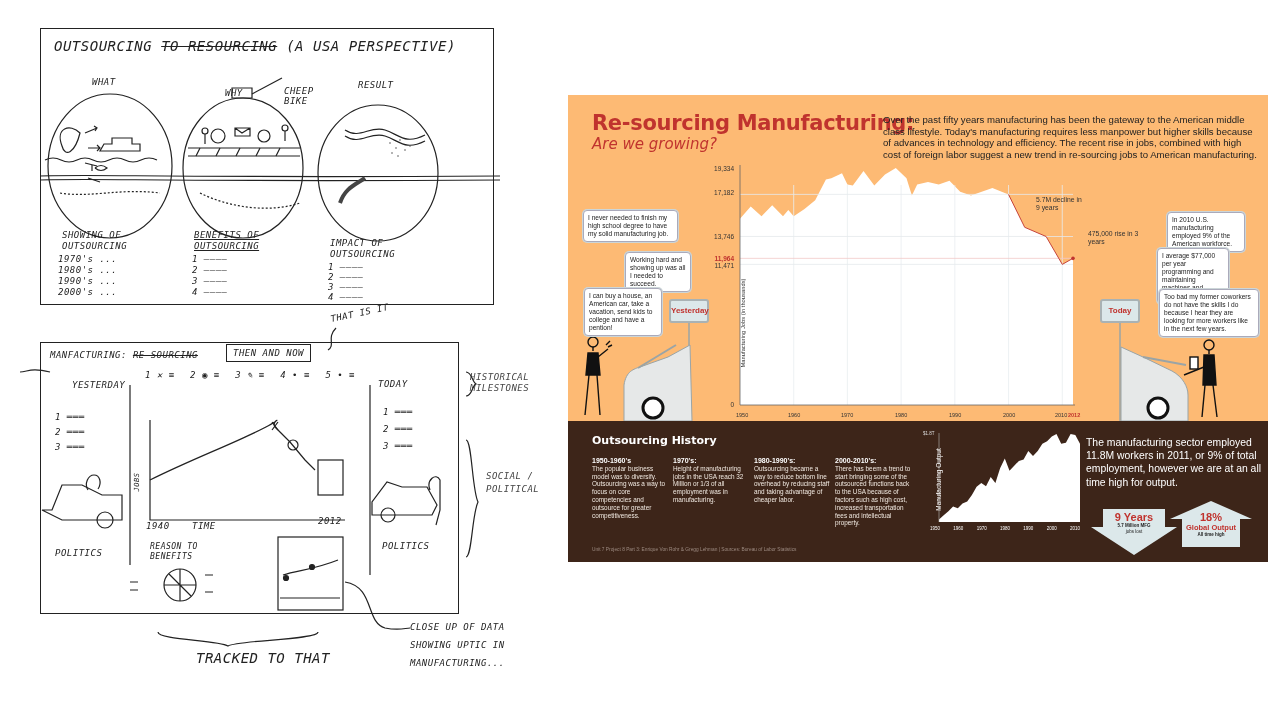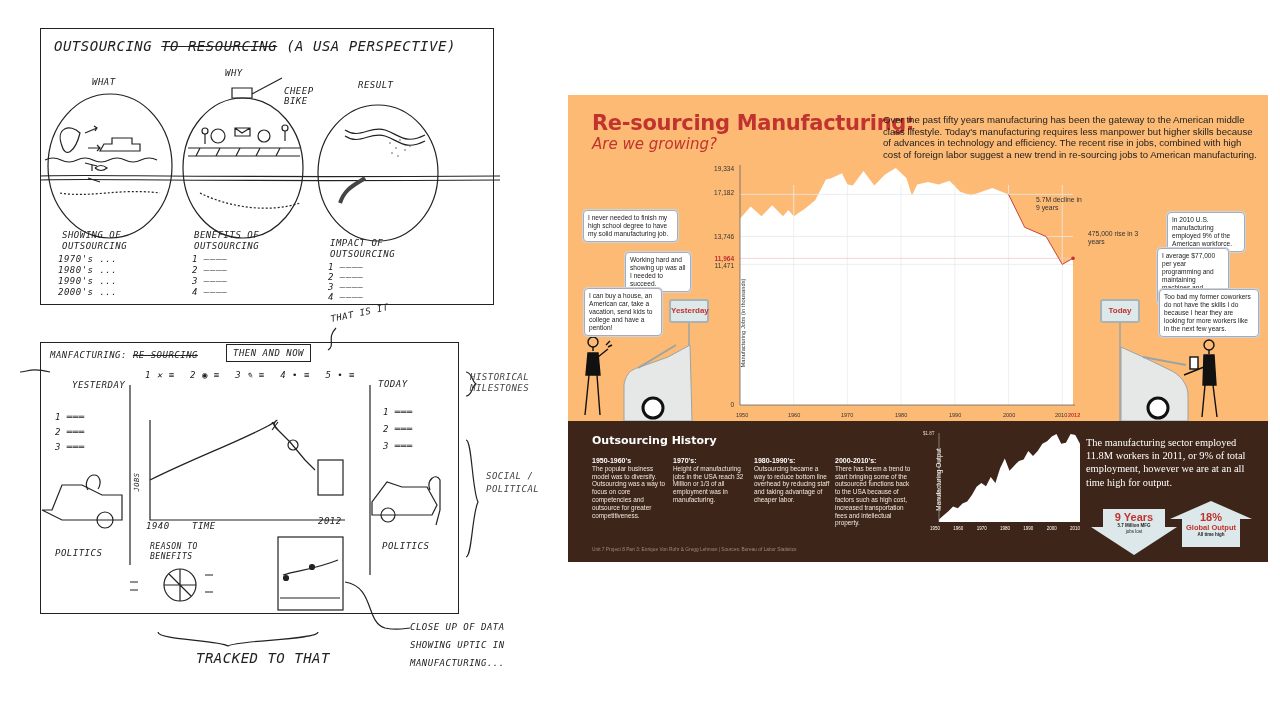--- a/index.html
+++ b/index.html
@@ -17,34 +17,34 @@
   .xlab { position:absolute; font-size:5.5px; color:#333; top:317px; }
   .xlab.red { color:#c0332e; font-weight:bold; }
   .bubble { position:absolute; background:#fff; border:1px solid #aab; border-radius:4px; font-size:6.6px; line-height:8px; color:#222; padding:3px 4px; box-shadow:0 0 0 1px #ccd6d8; }
   .signpost { position:absolute; width:36px; height:20px; background:#dce8ea; border:2px solid #a9b2b4; border-radius:3px; font-size:8px; font-weight:bold; color:#c0332e; text-align:center; line-height:20px; }
   .annot { position:absolute; font-size:6.8px; line-height:8px; color:#333; }
   #brown { position:absolute; left:0; top:326px; width:700px; height:141px; background:#3d2519; }
   #brown .h { position:absolute; left:24px; top:13px; font-family:"DejaVu Sans", sans-serif; font-weight:bold; font-size:11px; color:#fff; }
   .hist { position:absolute; top:36px; width:76px; font-size:6.4px; line-height:7.8px; color:#f0e8e0; }
   .hist b { display:block; color:#fff; font-size:7px; }
   .footer { position:absolute; left:24px; top:126px; font-size:4.8px; color:#9c8a80; }
-  .bigstat { position:absolute; left:518px; top:15px; width:175px; font-family:Liberation Serif, serif; font-size:10.4px; line-height:13.2px; color:#fff; }
+  .bigstat { position:absolute; left:518px; top:15px; width:175px; font-family:Liberation Sans, sans-serif; font-size:10.4px; line-height:13.2px; color:#fff; }
   .arrowbox { position:absolute; text-align:center; color:#c0332e; font-weight:bold; }
 </style>
 </head>
 <body>
 
 <div class="box" style="left:40px;top:28px;width:452px;height:275px;"></div>
 <div class="hand big" style="left:54px;top:38px;">
   <span>OUTSOURCING</span>
   <span class="strike">TO RESOURCING</span>
   <span>(A USA PERSPECTIVE)</span>
 </div>
 <div class="hand" style="left:92px;top:77px;">WHAT</div>
-<div class="hand" style="left:225px;top:68px;text-align:center;">WHY</div>
+<div class="hand" style="left:225px;top:88px;text-align:center;">WHY</div>
 <div class="hand" style="left:358px;top:80px;">RESULT</div>
 <div class="hand" style="left:284px;top:86px;width:30px;white-space:normal;line-height:10px;">CHEEP BIKE</div>
 
 <svg style="position:absolute;left:40px;top:28px;" width="460" height="270" viewBox="0 0 460 270">
   <g fill="none" stroke="#222" stroke-width="1.2">
     <ellipse cx="70" cy="138" rx="62" ry="72"></ellipse>
     <ellipse cx="203" cy="140" rx="60" ry="70"></ellipse>
     <ellipse cx="338" cy="145" rx="60" ry="68"></ellipse>
 
     <path d="M0 148 C60 146 120 150 460 148"></path>
@@ -91,21 +91,21 @@
 <div class="hand" style="left:62px;top:230px;line-height:11px;">
   <div>SHOWING OF</div>
   <div>OUTSOURCING</div>
 </div>
 <div class="hand" style="left:58px;top:254px;line-height:11px;">
   <div>1970's ...</div>
   <div>1980's ...</div>
   <div>1990's ...</div>
   <div>2000's ...</div>
 </div>
-<div class="hand" style="left:194px;top:230px;line-height:11px;">
+<div class="hand" style="left:194px;top:230px;line-height:11px;text-decoration:underline;">
   <div>BENEFITS OF</div>
   <div>OUTSOURCING</div>
 </div>
 <div style="position:absolute;left:192px;top:254px;">
   <div class="hand" style="position:relative;line-height:11px;"><span>1</span> ————</div>
   <div class="hand" style="position:relative;line-height:11px;"><span>2</span> ————</div>
   <div class="hand" style="position:relative;line-height:11px;"><span>3</span> ————</div>
   <div class="hand" style="position:relative;line-height:11px;"><span>4</span> ————</div>
 </div>
 <div class="hand" style="left:330px;top:238px;line-height:11px;">

